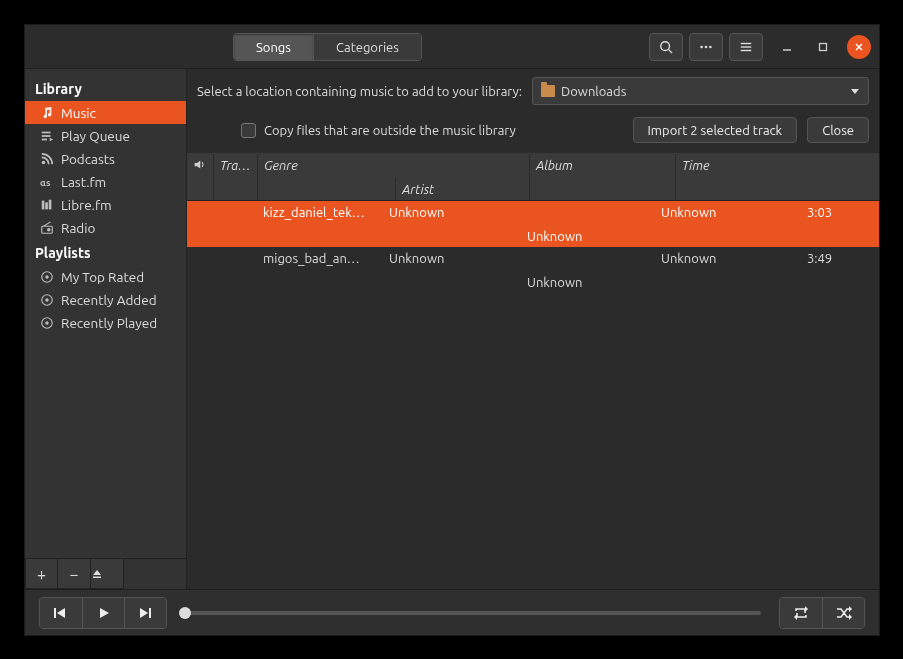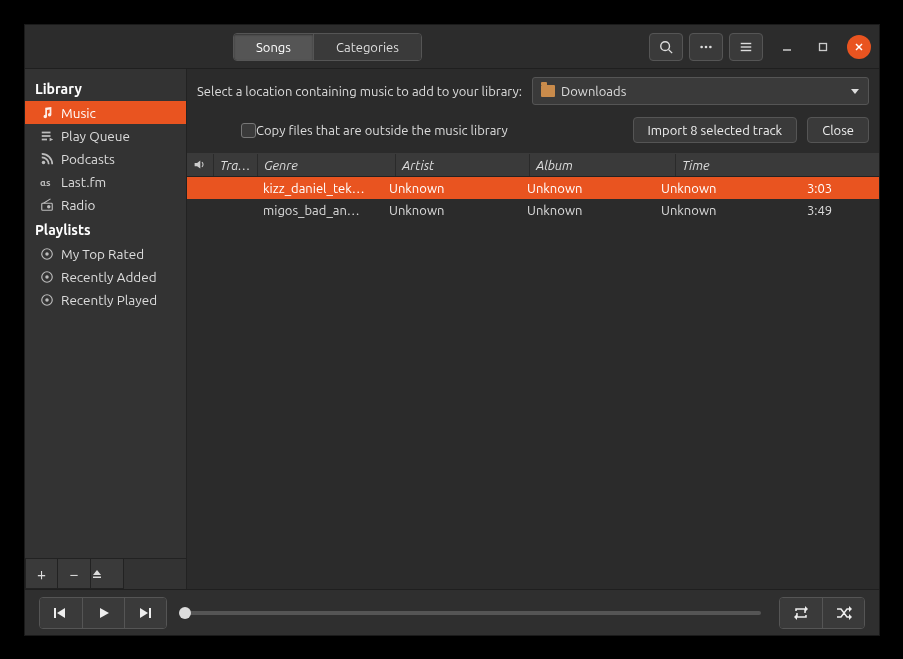--- a/index.html
+++ b/index.html
@@ -71,37 +71,37 @@
     cursor: pointer; justify-content: space-between;
   }
   .loc-left { display: flex; align-items: center; gap: 6px; }
   .folder-ic { width: 14px; height: 12px; background: #c98b4b; border-radius: 1px; position: relative; }
   .folder-ic::before { content:""; position:absolute; top:-3px; left:0; width:6px; height:3px; background:#c98b4b; border-radius:1px 1px 0 0; }
 
   .import-bar2 {
     display: flex; align-items: center; gap: 10px; padding: 4px 10px 10px; font-size: 13px;
     border-bottom: 1px solid #3a3a3a; justify-content: flex-end;
   }
-  .chk-wrap { display: flex; align-items: center; gap: 0; margin-right: auto; margin-left: 44px; cursor:pointer; }
+  .chk-wrap { display: flex; align-items: center; gap: 8px; margin-right: auto; margin-left: 44px; cursor:pointer; }
   .chk { width: 15px; height: 15px; border: 1px solid #777; border-radius: 3px; background:#3a3a3a; }
   .pill-btn {
     background: #3a3a3a; border: 1px solid #555; border-radius: 4px; color: #eee;
     padding: 5px 14px; font-size: 13px; cursor: pointer;
   }
 
   
   .tbl-head {
     display: flex; background: #3a3a3a; border-bottom: 1px solid #222; font-size: 13px; color: #ddd; font-style: italic;
   }
   .tbl-head .col, .tbl-row .col { padding: 4px 6px; overflow: hidden; white-space: nowrap; text-overflow: ellipsis; }
   .c-snd { width: 26px; text-align:center; }
   .c-trk { width: 44px; }
   .c-title { width: 126px; }
   .c-genre { width: 138px; }
-  .c-artist { width: 134px; }
+  .c-artist { width: 134px; margin-top: 24px; }
   .c-album { width: 146px; }
   .c-time { flex: 1; text-align: left; padding-right: 28px; }
   .tbl-head .col + .col { border-left: 1px solid #2a2a2a; }
   .tbl-body { flex: 1; overflow: auto; font-size: 13px; }
   .tbl-row { display: flex; color: #ddd; }
   .tbl-row.selected { background: #e95420; color: #fff; }
 
   
   .player {
     height: 46px; background: #2f2f2f; border-top: 1px solid #1f1f1f;
@@ -218,20 +218,30 @@
           <span class="ic">
               <svg width="14" height="14" viewBox="0 0 16 16">
                 <text x="0" y="12" font-size="11" fill="#ccc" font-weight="bold">αs</text>
               </svg>
             </span>
           <span>Last.fm</span>
         </div>
         <div class="side-item">
           <span class="ic">
               <svg width="14" height="14" viewBox="0 0 16 16">
+                <rect x="2" y="3" width="3" height="10" fill="#ccc"></rect>
+                <rect x="6" y="5" width="3" height="8" fill="#ccc"></rect>
+                <rect x="10" y="2" width="3" height="11" fill="#ccc"></rect>
+              </svg>
+            </span>
+          <span>Libre.fm</span>
+        </div>
+        <div class="side-item">
+          <span class="ic">
+              <svg width="14" height="14" viewBox="0 0 16 16">
                 <rect x="2" y="6" width="12" height="8" rx="1" fill="none" stroke="#ccc" stroke-width="1.3"></rect>
                 <circle cx="10" cy="10" r="2" fill="#ccc"></circle>
                 <line x1="4" y1="6" x2="12" y2="1" stroke="#ccc" stroke-width="1.3"></line>
               </svg>
             </span>
           <span>Radio</span>
         </div>
 
         <div class="side-header">Playlists</div>
 
@@ -287,21 +297,21 @@
                 <polygon points="1,3 9,3 5,8" fill="#ddd"></polygon>
               </svg>
             </span>
         </div>
       </div>
       <div class="import-bar2">
         <label class="chk-wrap">
           <span class="chk"></span>
           <span>Copy files that are outside the music library</span>
         </label>
-        <button class="pill-btn">Import 8 selected track</button>
+        <button class="pill-btn">Import 2 selected track</button>
         <button class="pill-btn">Close</button>
       </div>
 
       <div class="tbl-head">
         <div class="col c-snd">
           <span><svg width="13" height="13" viewBox="0 0 16 16">
                 <polygon points="2,6 5,6 9,3 9,13 5,10 2,10" fill="#ccc"></polygon>
                 <path d="M11 5 a4 4 0 0 1 0 6" fill="none" stroke="#ccc" stroke-width="1.3"></path>
               </svg></span>
         </div>

